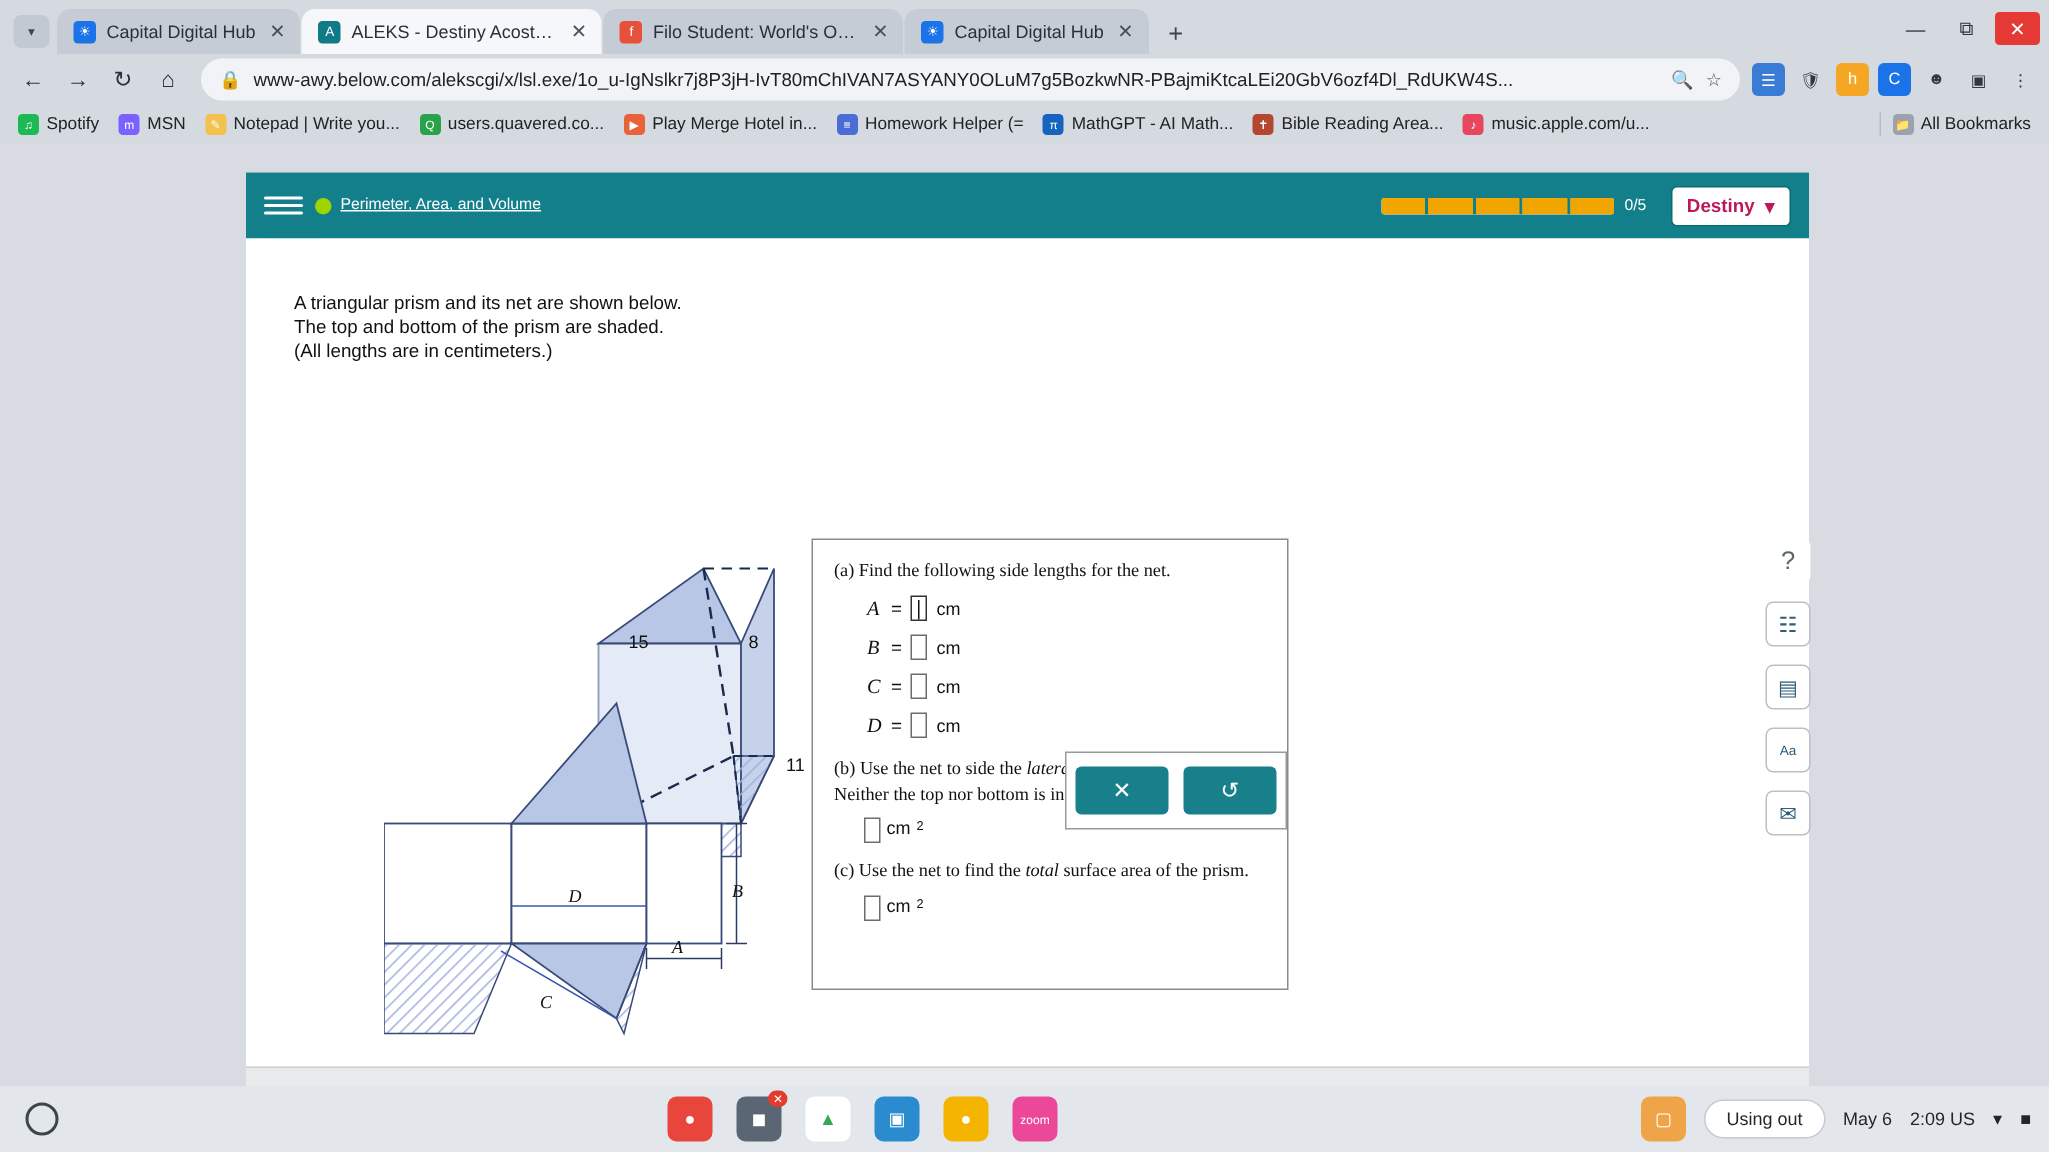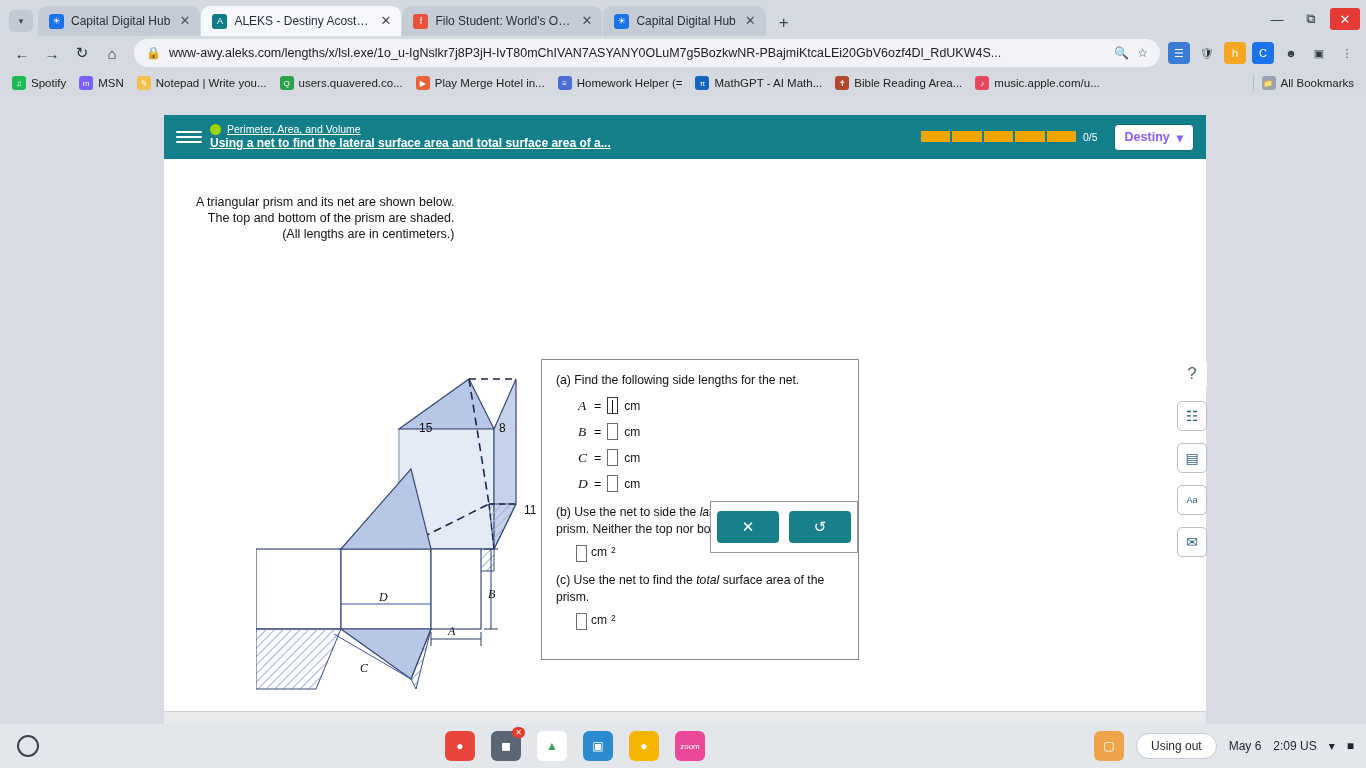--- a/index.html
+++ b/index.html
@@ -53,42 +53,42 @@
   .page { position:relative; width:100%; height:624px; background:#d8dce2; }
   .appwin { position:absolute; left:164px; top:19px; width:1042px; height:699px; background:#fff; }
 
   .aleks-header { height:44px; background:#127f8a; display:flex; align-items:center; padding:0 12px; color:#fff; }
   .hamburger { width:26px; height:26px; display:flex; flex-direction:column; justify-content:center; gap:3px; margin-right:8px; }
   .hamburger i { display:block; height:2px; background:#fff; border-radius:1px; }
   .hdr-text { flex:1 1 auto; line-height:1.25;text-decoration:underline; }
   .hdr-l1 { font-size:10.5px; display:flex; align-items:center; gap:6px; }
   .hdr-dot { width:11px; height:11px; border-radius:50%; background:#9fd400; display:inline-block; }
   .hdr-l2 { font-size:12px; font-weight:bold; }
-  .progress-wrap { display:flex; gap:7px; margin-right:16px; }
+  .progress-wrap { display:flex; align-items:center; gap:7px; margin-right:16px; }
   .pbar { width:155px; height:11px; background:#fff; border-radius:2px; display:flex; overflow:hidden; }
   .pbar i { flex:1 1 0; border-right:2px solid #127f8a; background:#f0a500; }
   .pbar i:last-child { border-right:none; }
   .pcount { font-size:10.5px; }
-  .user-btn { background:#fff; color:#8b5cf6; border:1px solid #0d6b74; border-radius:4px; height:27px; padding:4px 10px; display:flex; align-items:center; gap:7px; font-size:12.5px; font-weight:bold; }
+  .user-btn { background:#fff; color:#be185d; border:1px solid #0d6b74; border-radius:4px; height:27px; padding:4px 10px; display:flex; align-items:center; gap:7px; font-size:12.5px; font-weight:bold; }
 
   .collapse-tab { position:absolute; left:14px; top:44px; width:34px; height:26px; background:#3ec8dd; border-radius:0 0 5px 5px; display:flex; align-items:center; justify-content:center; color:#06596a; font-size:14px; }
 
   .content { position:absolute; left:0; top:44px; width:1042px; height:596px; background:#fff; }
 
-  .prompt { position:absolute; left:32px; top:35px; font-size:12.5px; color:#111; line-height:1.28;text-align:right; }
+  .prompt { position:absolute; left:32px; top:35px; font-size:12.5px; color:#111; line-height:1.28; }
 
   
   .figure { position:absolute; left:90px; top:80px; width:360px; height:500px; }
   .figure2 { position:absolute; left:92px; top:285px; width:380px; height:300px; }
 
   .qbox {
     position:absolute; left:377px; top:200px; width:318px; height:301px;
     border:1px solid #8a8a8a; background:#fff; padding:12px 14px; font-size:12.2px; color:#111;
   }
-  .qline { margin-bottom:2px; line-height:1.35; }
+  .qline { margin-bottom:2px; line-height:1.35;font-family:Liberation Serif, serif; }
   .eqrow { display:flex; align-items:center; gap:6px; margin:9px 0 0 22px; font-size:12.5px; }
   .eqrow .var { font-style:italic; font-family:"Liberation Serif", serif; font-size:13.5px; width:10px; }
   .ansbox { width:11px; height:17px; border:1px solid #6d6d6d; background:#fff; display:inline-block; }
   .ansbox.caret { border-color:#333; position:relative; }
   .ansbox.caret::after { content:""; position:absolute; left:4px; top:2px; width:1px; height:13px; background:#111; }
   .unit { font-size:12px; }
   .sup { font-size:8.5px; vertical-align:super; }
   .link { color:#1a4fd6; text-decoration:underline; }
   .ital { font-style:italic; }
   .ansrow { margin:8px 0 4px 20px; display:flex; align-items:flex-start; gap:4px; }
@@ -160,21 +160,21 @@
     </div>
   </div>
 
   <div class="navbar">
     <div class="navbtn">←</div>
     <div class="navbtn">→</div>
     <div class="navbtn">↻</div>
     <div class="navbtn">⌂</div>
     <div class="omnibox">
       <span class="oicon">🔒</span>
-      <span class="url">www-awy.aleks.com/lengths/x/lsl.exe/1o_u-IgNslkr7j8P3jH-IvT80mChIVAN7ASYANY0OLuM7g5BozkwNR-PBajmiKtcaLEi20GbV6ozf4Dl_RdUKW4S...</span>
+      <span class="url">www-awy.below.com/alekscgi/x/lsl.exe/1o_u-IgNslkr7j8P3jH-IvT80mChIVAN7ASYANY0OLuM7g5BozkwNR-PBajmiKtcaLEi20GbV6ozf4Dl_RdUKW4S...</span>
       <span class="oicon">🔍</span>
       <span class="oicon">☆</span>
     </div>
     <div class="ext-icons">
       <span class="ei" style="background:#3a7bd5;color:#fff">☰</span>
       <span class="ei">🛡</span>
       <span class="ei" style="background:#f5a623;color:#fff">h</span>
       <span class="ei" style="background:#1a73e8;color:#fff">C</span>
       <span class="ei">☻</span>
       <span class="ei">▣</span>
@@ -236,21 +236,20 @@
       <div class="hamburger">
           <i></i>
           <i></i>
           <i></i>
         </div>
       <div class="hdr-text">
         <div class="hdr-l1">
           <span class="hdr-dot"></span>
           <span>Perimeter, Area, and Volume</span>
         </div>
-        <div class="hdr-l2">Using a net to find the lateral surface area and total surface area of a...</div>
       </div>
       <div class="progress-wrap">
         <div class="pbar">
             <i></i>
             <i></i>
             <i></i>
             <i></i>
             <i></i>
           </div>
         <span class="pcount">0/5</span>

